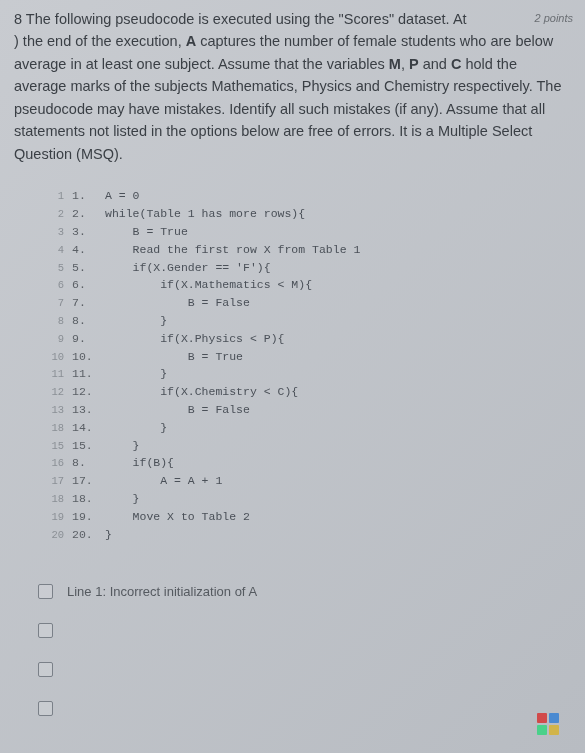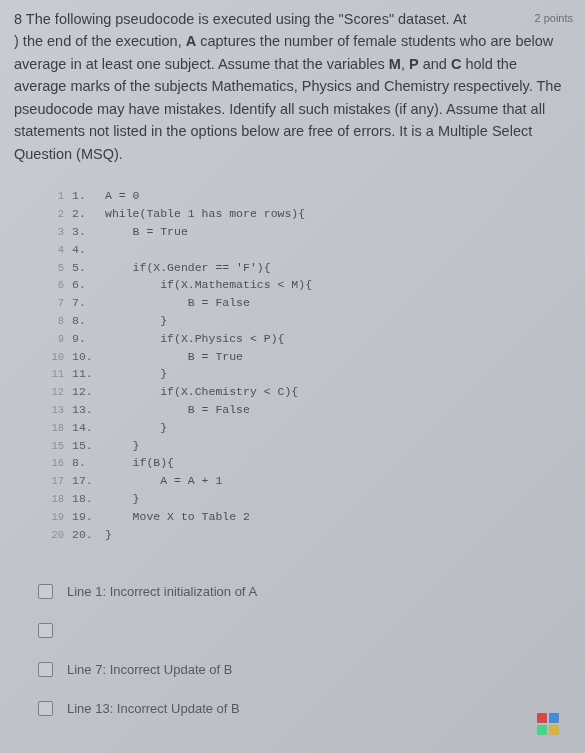--- a/index.html
+++ b/index.html
@@ -8,21 +8,21 @@
     height: 753px;
     background: linear-gradient(135deg, #c8cbd0 0%, #b8bcc2 100%);
     font-family: Arial, sans-serif;
     color: #3a3f45;
     padding: 8px 18px 8px 14px;
     overflow: hidden;
     position: relative;
   }
   .question-header { font-size: 14.5px; line-height: 1.55; color: #3a3f45; margin-bottom: 22px; }
   .qnum { display: inline; }
-  .points { float: right; font-size: 11px; color: #6a6e73; margin-top: 2px; margin-right: -6px; }
+  .points { float: right; font-size: 11px; color: #6a6e73; font-style: italic; margin-top: 2px; margin-right: -6px; }
   .bold { font-weight: bold; }
   .code-block { margin-left: 36px; margin-bottom: 40px; font-family: "Courier New", monospace; font-size: 11.5px; color: #4a5058; }
   .code-row { display: flex; align-items: baseline; line-height: 1.55; }
   .gutter { width: 22px; color: #8a8f95; text-align: right; padding-right: 8px; font-size: 10.5px; }
   .lnum { width: 26px; color: #5a5f65; }
   .code { white-space: pre; margin-left: 7px; }
   .options { margin-left: 24px; }
   .opt { display: flex; gap: 14px; margin-bottom: 24px; font-size: 13px; color: #555a60; }
   .chk {
     width: 15px; height: 15px; border: 1.5px solid #7a8088; border-radius: 2px; background: rgba(255,255,255,0.15);
@@ -58,20 +58,21 @@
       <span class="code">while(Table 1 has more rows){</span>
     </div>
     <div class="code-row">
       <span class="gutter">3</span>
       <span class="lnum">3.</span>
       <span class="code">    B = True</span>
     </div>
     <div class="code-row">
       <span class="gutter">4</span>
       <span class="lnum">4.</span>
+      <span class="code">    Read the first row X from Table 1</span>
     </div>
     <div class="code-row">
       <span class="gutter">5</span>
       <span class="lnum">5.</span>
       <span class="code">    if(X.Gender == 'F'){</span>
     </div>
     <div class="code-row">
       <span class="gutter">6</span>
       <span class="lnum">6.</span>
       <span class="code">        if(X.Mathematics &lt; M){</span>
@@ -151,25 +152,23 @@
 <div class="options" id="options">
     <div class="opt">
       <span class="chk"></span>
       <span>Line 1: Incorrect initialization of A</span>
     </div>
     <div class="opt">
       <span class="chk"></span>
     </div>
     <div class="opt">
       <span class="chk"></span>
-      <span>Line 7: Incorrect Update of B</span>
     </div>
     <div class="opt">
       <span class="chk"></span>
-      <span>Line 13: Incorrect Update of B</span>
     </div>
   </div>
 
 <div class="grid-icon">
   <div class="g1"></div>
     <div class="g2"></div>
     <div class="g3"></div>
     <div class="g4"></div>
 </div>
 

